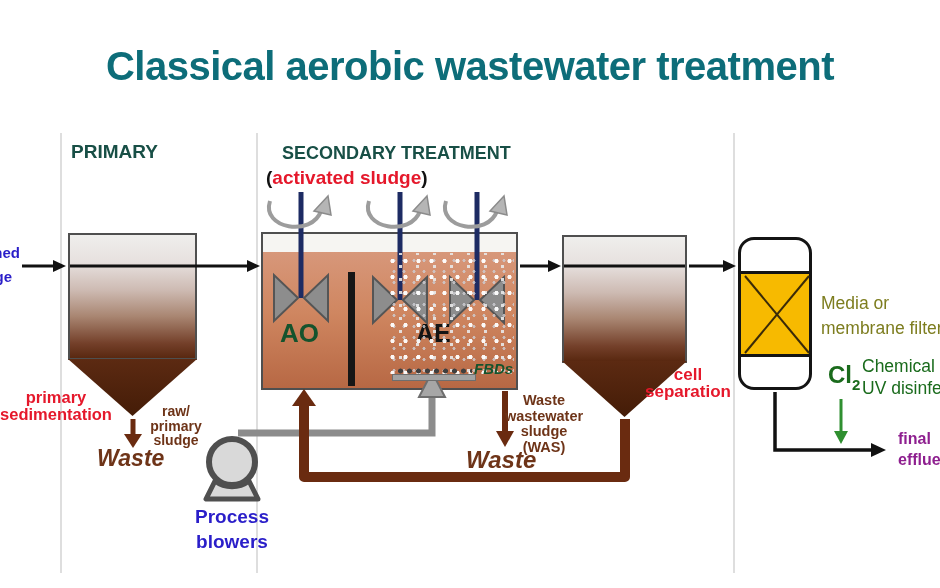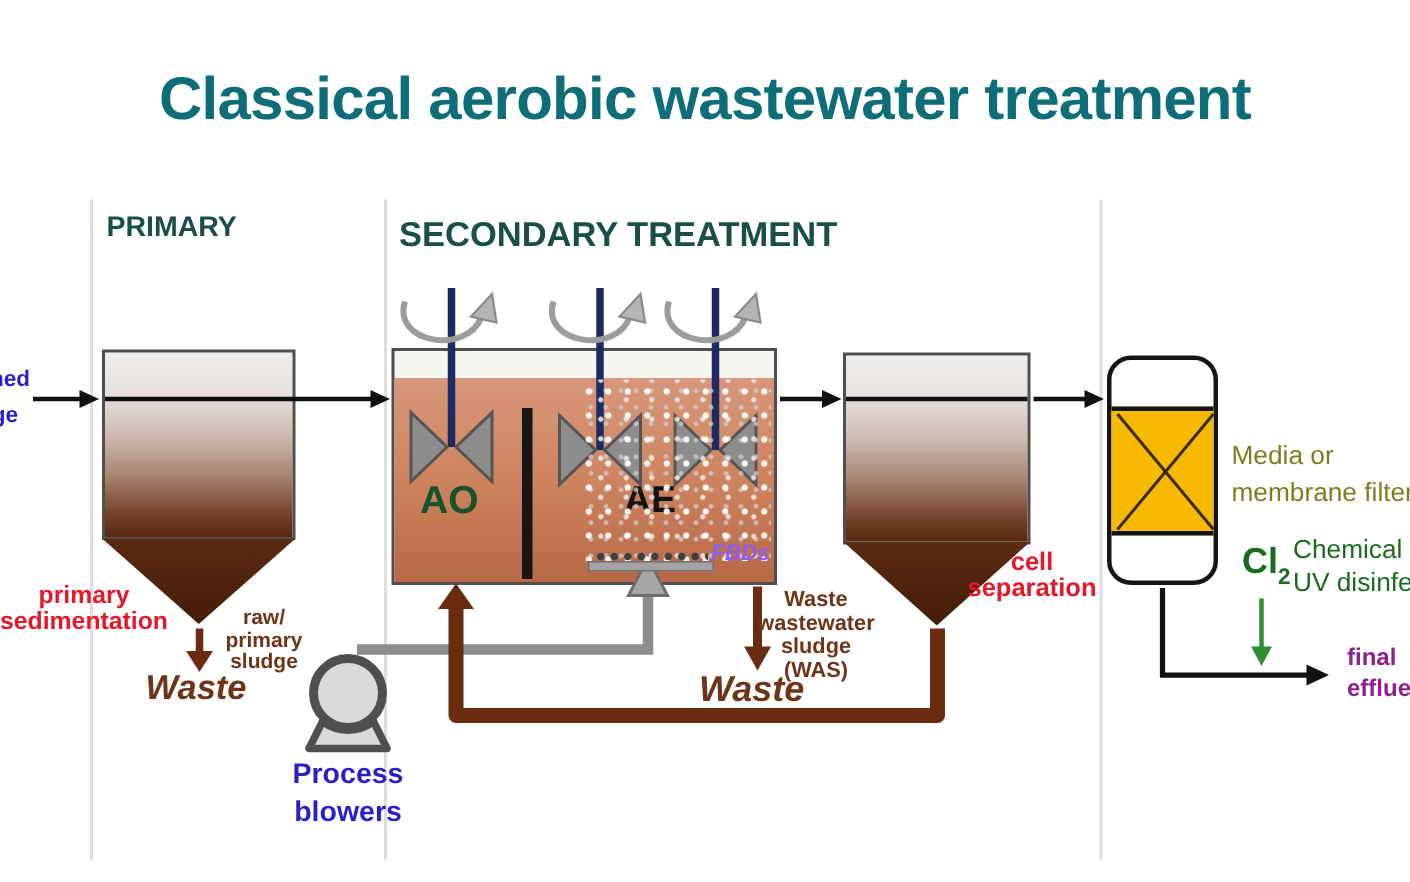--- a/index.html
+++ b/index.html
@@ -52,21 +52,22 @@
 
   <div class="vline" style="left:60px"></div>
   <div class="vline" style="left:256px"></div>
   <div class="vline" style="left:733px"></div>
 
   <div class="lbl bold teal ctr" style="left:0;width:940px;top:44px;font-size:40px;letter-spacing:-0.5px;">Classical aerobic wastewater treatment</div>
 
   <div class="lbl bold tealdark" style="left:71px;top:141px;font-size:19px;line-height:21px;">
     <div>PRIMARY</div>
   </div>
-  <div class="lbl bold tealdark" style="left:266px;top:143px;font-size:23px;">SECONDARY TREATMENT</div>
+  <div class="lbl bold tealdark" style="left:282px;top:143px;font-size:18px;">SECONDARY TREATMENT</div>
+  <div class="lbl bold" style="left:266px;top:167px;font-size:19px;color:#111;"><span>(</span><span class="red">activated sludge</span><span>)</span></div>
 
   <div class="tank settle-grad" style="left:68px;top:233px;width:129px;height:127px;"></div>
   <div class="funnel" style="left:68px;top:359px;width:129px;height:57px;"></div>
 
   <div class="tank" style="left:261px;top:232px;width:257px;height:158px;background:#f6f5f2;">
     <div id="aer-liquid"></div>
   </div>
   <div id="divider"></div>
 
   <div class="tank settle-grad" style="left:562px;top:235px;width:125px;height:128px;"></div>
@@ -154,21 +155,21 @@
 
     <g stroke="#2f8f30" fill="#2f8f30">
       <line x1="841" y1="399" x2="841" y2="433" stroke-width="3"></line>
       <polygon points="841,444 834,431 848,431" stroke="none"></polygon>
     </g>
   </svg>
 
   <div id="bubbles"></div>
   <div id="diff-dots"></div>
   <div id="diff-bar"></div>
-  <div class="lbl bold ital" style="left:474px;top:360px;font-size:15px;color:#8b5cf6;">FBDs</div>
+  <div class="lbl bold ital" style="left:474px;top:360px;font-size:15px;color:#14532d;">FBDs</div>
 
   <div class="lbl bold blue rt" style="left:-80px;width:100px;top:244px;font-size:15px;">screened</div>
   <div class="lbl bold blue rt" style="left:-80px;width:92px;top:268px;font-size:15px;">sewage</div>
 
 
   <div class="lbl bold red ctr" style="left:0;width:112px;top:389px;font-size:16.5px;line-height:17px;">
     <div>primary</div>
     <div>sedimentation</div>
   </div>
   <div class="lbl bold brown ctr" style="left:138px;width:76px;top:404px;font-size:14px;line-height:14.5px;">

